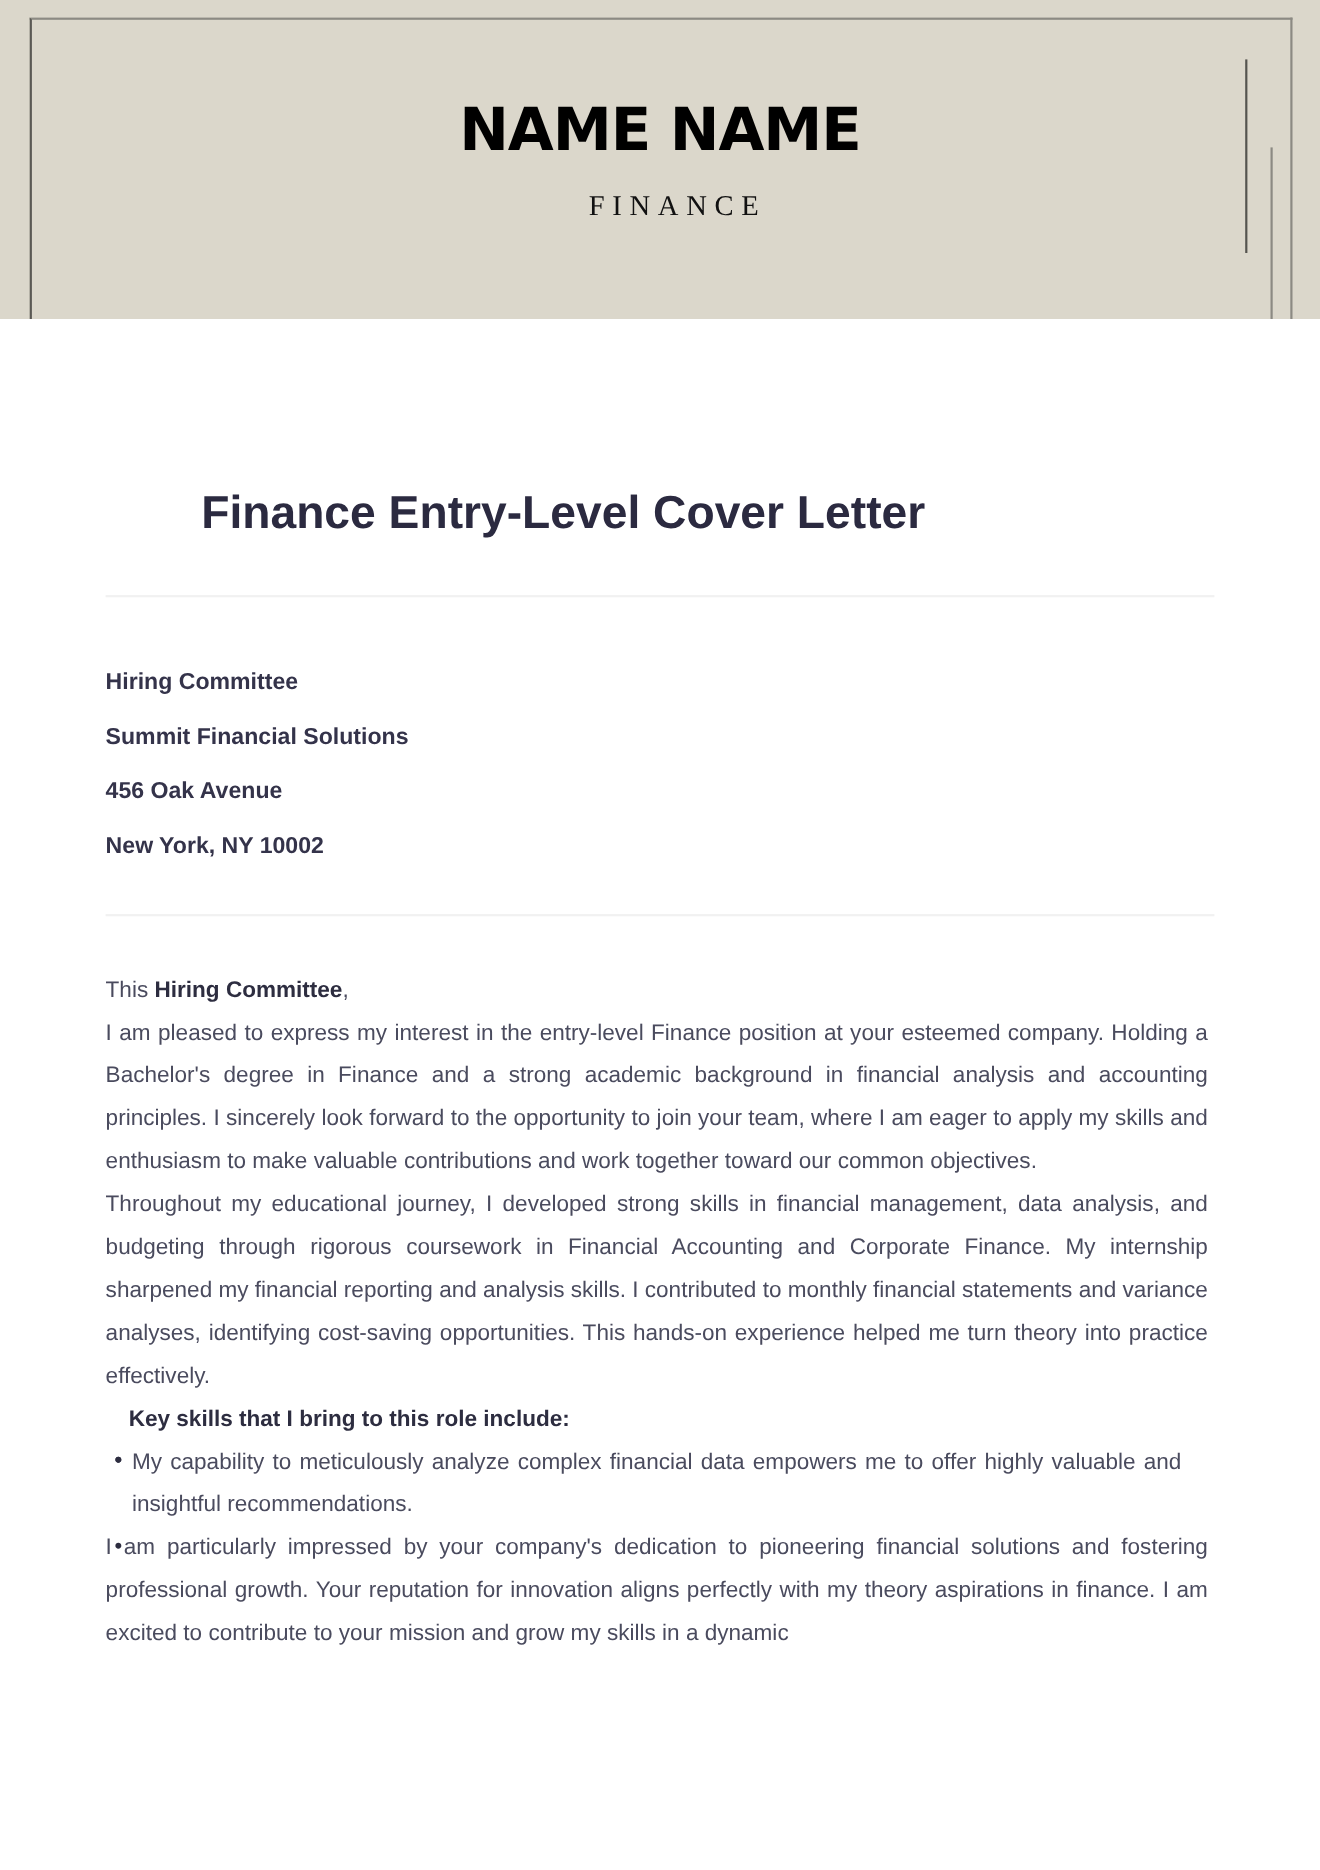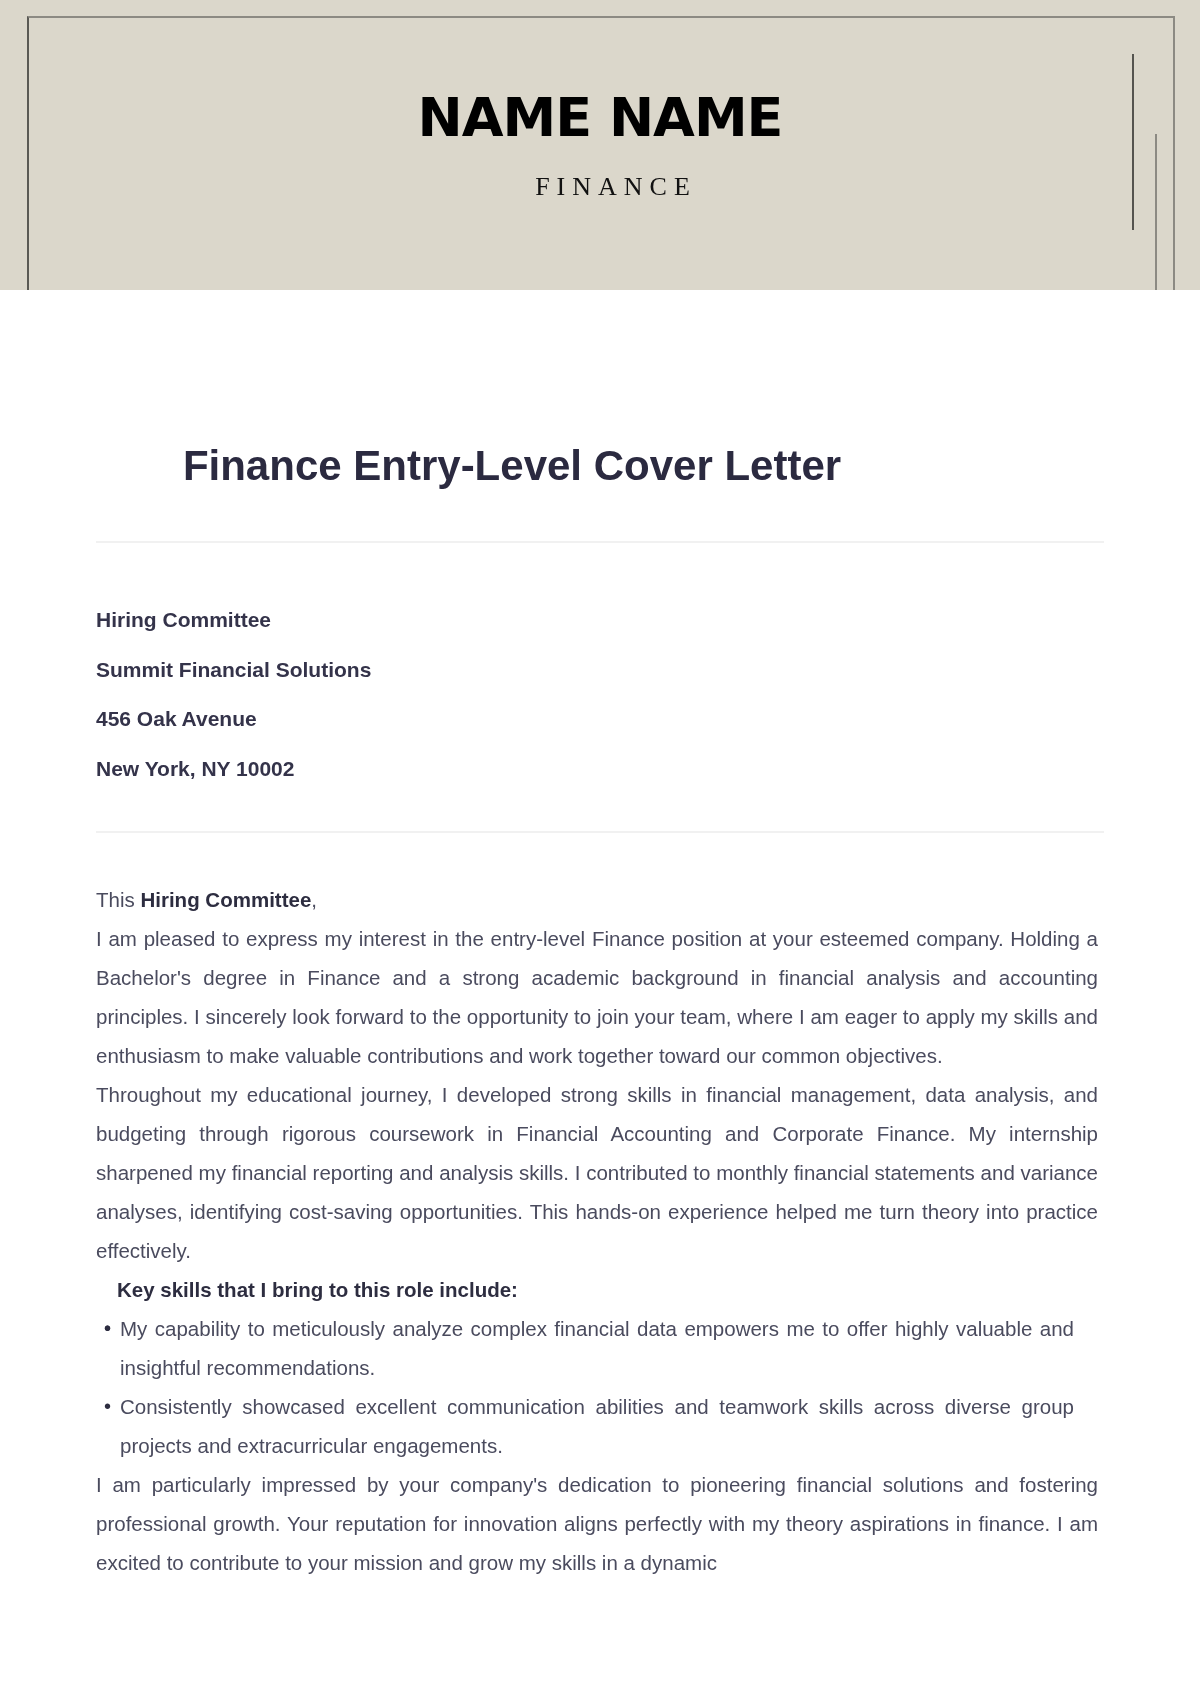--- a/index.html
+++ b/index.html
@@ -180,16 +180,16 @@
 <div class="divider d2"></div>
 
 <div class="letter">
   <p class="salutation"><span>This </span><b>Hiring Committee</b><span>,</span></p>
   <p>I am pleased to express my interest in the entry-level Finance position at your esteemed company. Holding a Bachelor's degree in Finance and a strong academic background in financial analysis and accounting principles. I sincerely look forward to the opportunity to join your team, where I am eager to apply my skills and enthusiasm to make valuable contributions and work together toward our common objectives.</p>
   <p>Throughout my educational journey, I developed strong skills in financial management, data analysis, and budgeting through rigorous coursework in Financial Accounting and Corporate Finance. My internship sharpened my financial reporting and analysis skills. I contributed to monthly financial statements and variance analyses, identifying cost-saving opportunities. This hands-on experience helped me turn theory into practice effectively.</p>
   <p class="skills-heading">Key skills that I bring to this role include:</p>
   <ul>
     <li><span class="bullet">•</span></li>
     <li><span class="bullet">•</span><span>My capability to meticulously analyze complex financial data empowers me to offer highly valuable and insightful recommendations.</span></li>
-    <li><span class="bullet">•</span><span>Consistently showcased excellent communication abilities and teamwork skills across diverse group projects and extracurricular engagements.</span></li>
+    <li><span class="bullet">•</span></li>
   </ul>
   <p>I am particularly impressed by your company's dedication to pioneering financial solutions and fostering professional growth. Your reputation for innovation aligns perfectly with my theory aspirations in finance. I am excited to contribute to your mission and grow my skills in a dynamic</p>
 </div>
 
 </body></html>

